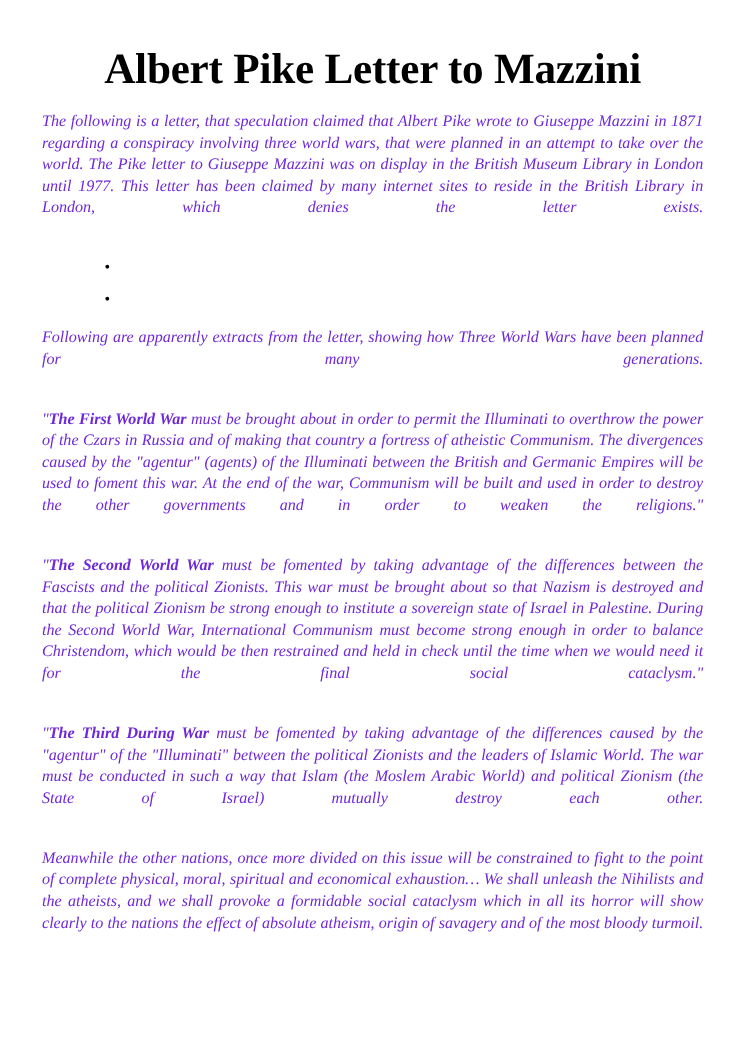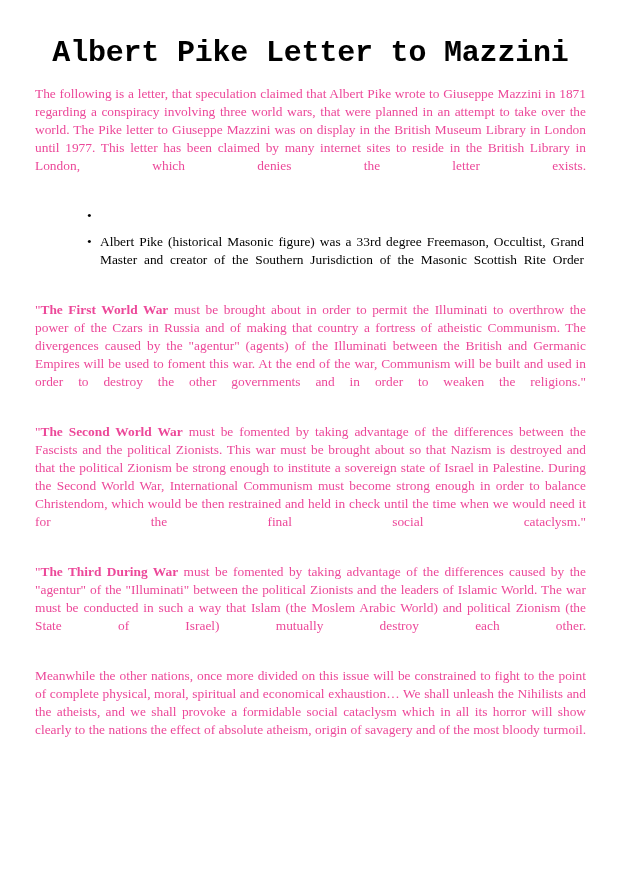--- a/index.html
+++ b/index.html
@@ -16,23 +16,23 @@
     -webkit-font-smoothing: antialiased;
   }
   .page {
     width: 621px;
     min-height: 877px;
     box-sizing: border-box;
     padding: 0 35px 40px 35px;
     background: #ffffff;
   }
   .doc-title {
-    font-family: Liberation Mono, monospace;
+    font-family: Liberation Serif, serif;
     font-weight: bold;
-    font-size: 30px;
+    font-size: 36px;
     line-height: 1.18;
     text-align: center;
     margin: 0;
     padding-top: 36px;
     letter-spacing: -0.2px;
     color: #000000;
   }
   .doc-subtitle {
     font-family: "Liberation Sans", "DejaVu Sans", sans-serif;
     font-weight: normal;
@@ -45,22 +45,23 @@
     color: #000000;
   }
   p.body-para {
     font-family: "Liberation Serif", "DejaVu Serif", serif;
     font-size: 13.4px;
     line-height: 18px;
     text-align: justify;
     text-justify: inter-word;
     margin: 0;
     padding-top: 14px;
-    color: #ec4899;
+    color: #6d28d9;
     hyphens: none;
+    font-style: italic;
   }
   ul.bullet-list {
     list-style: none;
     margin: 0;
     padding: 6px 0 0 0;
   }
   ul.bullet-list li {
     position: relative;
     font-family: "Liberation Serif", "DejaVu Serif", serif;
     font-size: 13.4px;
@@ -101,24 +102,24 @@
 
 
   <p class="body-para">The following is a letter, that speculation claimed that Albert Pike wrote to Giuseppe Mazzini in 1871 regarding a conspiracy involving three world wars, that were planned in an attempt to take over the world. The Pike letter to Giuseppe Mazzini was on display in the British Museum Library in London until 1977. This letter has been claimed by many internet sites to reside in the British Library in London, which denies the letter exists.</p>
 
   <ul class="bullet-list">
     <li>
       <span class="bullet-marker">•</span>
     </li>
     <li>
       <span class="bullet-marker">•</span>
-      <span>Albert Pike (historical Masonic figure) was a 33rd degree Freemason, Occultist, Grand Master and creator of the Southern Jurisdiction of the Masonic Scottish Rite Order</span>
     </li>
   </ul>
 
+  <p class="body-para">Following are apparently extracts from the letter, showing how Three World Wars have been planned for many generations.</p>
 
   <p class="body-para">
     <span>"</span><span class="lead-bold">The First World War</span><span> must be brought about in order to permit the Illuminati to overthrow the power of the Czars in Russia and of making that country a fortress of atheistic Communism. The divergences caused by the "agentur" (agents) of the Illuminati between the British and Germanic Empires will be used to foment this war. At the end of the war, Communism will be built and used in order to destroy the other governments and in order to weaken the religions."</span>
   </p>
 
   <p class="body-para">
     <span>"</span><span class="lead-bold">The Second World War</span><span> must be fomented by taking advantage of the differences between the Fascists and the political Zionists. This war must be brought about so that Nazism is destroyed and that the political Zionism be strong enough to institute a sovereign state of Israel in Palestine. During the Second World War, International Communism must become strong enough in order to balance Christendom, which would be then restrained and held in check until the time when we would need it for the final social cataclysm."</span>
   </p>
 
   <p class="body-para">

